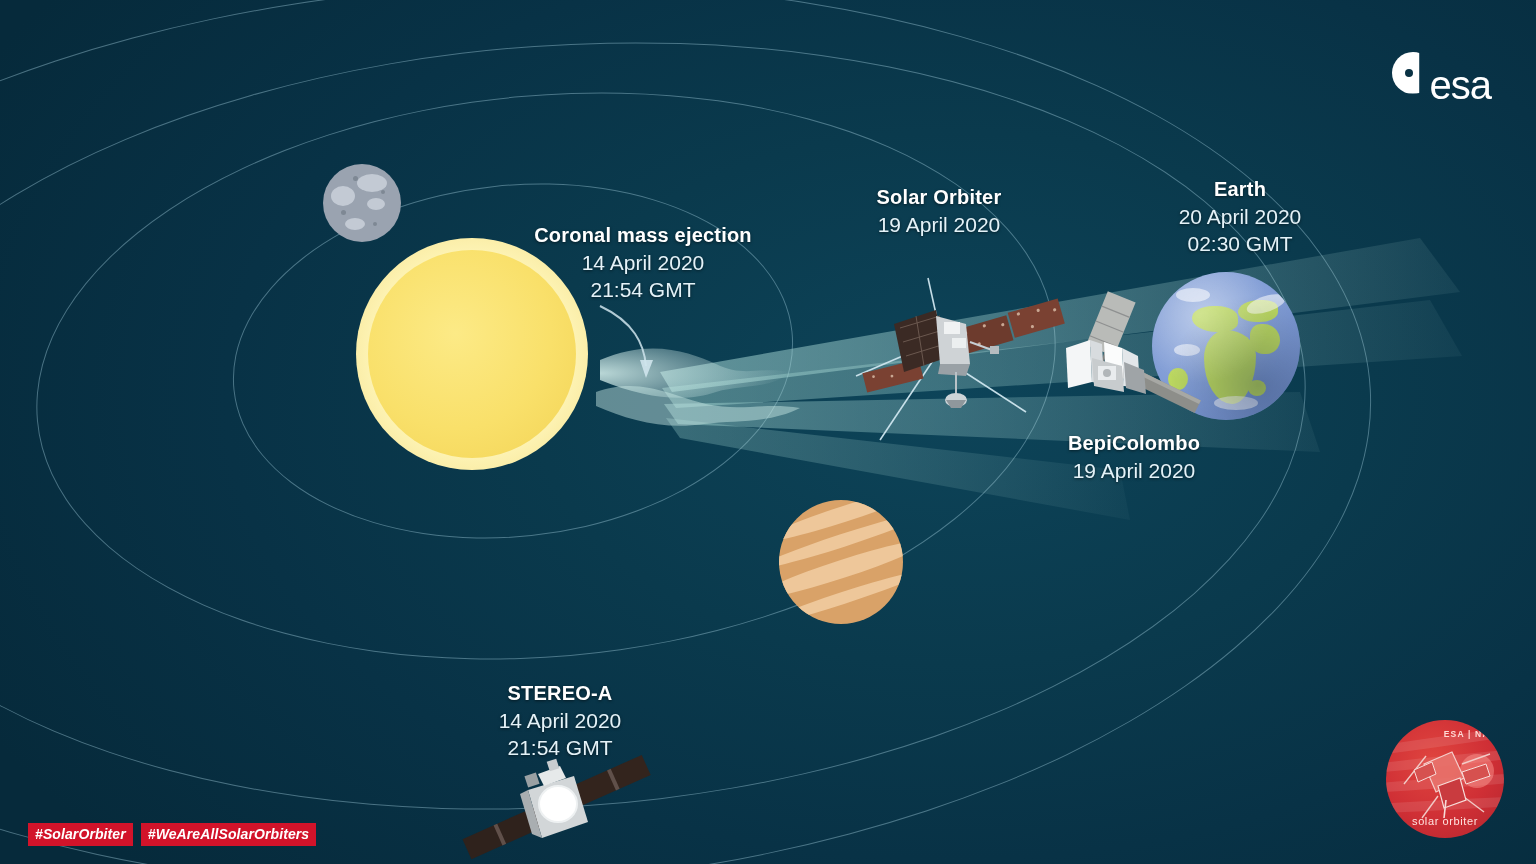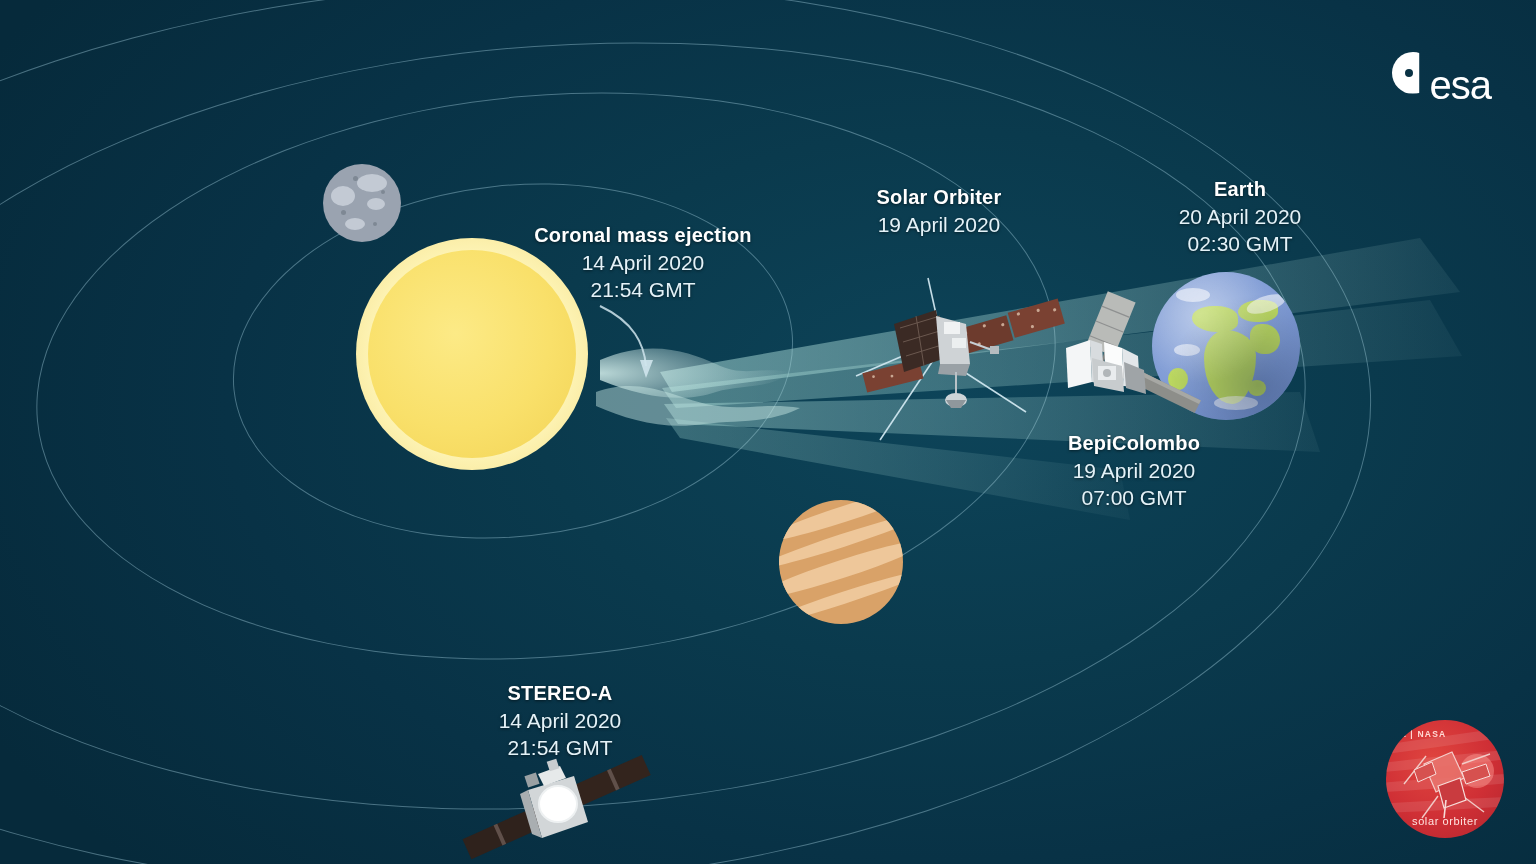--- a/index.html
+++ b/index.html
@@ -76,21 +76,21 @@
   
   .tags{position:absolute;left:28px;bottom:18px;display:flex;gap:8px;}
   .tag{background:#d2132a;color:#fff;font-style:italic;font-weight:bold;font-size:14px;
        padding:4px 7px 5px 7px;line-height:1;letter-spacing:.1px;}
   
   .badge{position:absolute;right:32px;bottom:26px;width:118px;height:118px;border-radius:50%;
      background:radial-gradient(circle at 40% 35%, #e0453f 0%, #cf2f35 55%, #b3252e 100%);
      overflow:hidden;}
   .badge .stripe{position:absolute;background:rgba(255,255,255,.10);height:10px;width:190%;left:-45%;border-radius:40%;}
   .badge .sun-sm{position:absolute;right:10px;top:34px;width:34px;height:34px;border-radius:50%;background:rgba(255,160,150,.45);}
-  .badge .top-txt{position:absolute;top:9px;left:0;right:0;text-align:left;color:#ffd9d4;font-size:8.5px;font-weight:bold;letter-spacing:1.2px;}
+  .badge .top-txt{position:absolute;top:9px;left:0;right:0;text-align:right;color:#ffd9d4;font-size:8.5px;font-weight:bold;letter-spacing:1.2px;}
   .badge .bot-txt{position:absolute;bottom:11px;left:0;right:0;text-align:center;color:#ffe3df;font-size:11px;letter-spacing:.6px;}
   .badge svg{position:absolute;left:0;top:0;}
 </style>
 </head>
 <body>
 
 <div id="stage">
 
   <div class="orbit o1"></div>
   <div class="orbit o2"></div>
@@ -279,38 +279,41 @@
 
   <div class="lbl lbl-earth">
     <span class="hd">Earth</span>
     <span class="ln">20 April 2020</span>
     <span class="ln">02:30 GMT</span>
   </div>
 
   <div class="lbl lbl-bepi">
     <span class="hd">BepiColombo</span>
     <span class="ln">19 April 2020</span>
-    <span class="ln">07:00 GMT</span>
   </div>
 
   <div class="lbl lbl-stereo">
     <span class="hd">STEREO-A</span>
     <span class="ln">14 April 2020</span>
     <span class="ln">21:54 GMT</span>
   </div>
 
 
   <div class="esa-logo">
     <div class="esa-mark">
       <div class="disc"></div>
       <div class="dot"></div>
     </div>
     <div class="esa-word">esa</div>
   </div>
 
+  <div class="tags">
+    <div class="tag">#SolarOrbiter</div>
+    <div class="tag">#WeAreAllSolarOrbiters</div>
+  </div>
 
   <div class="badge">
     <div class="stripe" style="top:16px;transform:rotate(-8deg);"></div>
     <div class="stripe" style="top:36px;transform:rotate(-6deg);"></div>
     <div class="stripe" style="top:58px;transform:rotate(-4deg);"></div>
     <div class="stripe" style="top:80px;transform:rotate(-3deg);"></div>
     <div class="sun-sm"></div>
     <svg width="118" height="118" viewBox="0 0 118 118">
       <g stroke="#f3d2ce" stroke-width="1.4" fill="none" opacity=".95">
         <line x1="40" y1="36" x2="18" y2="64"></line>

